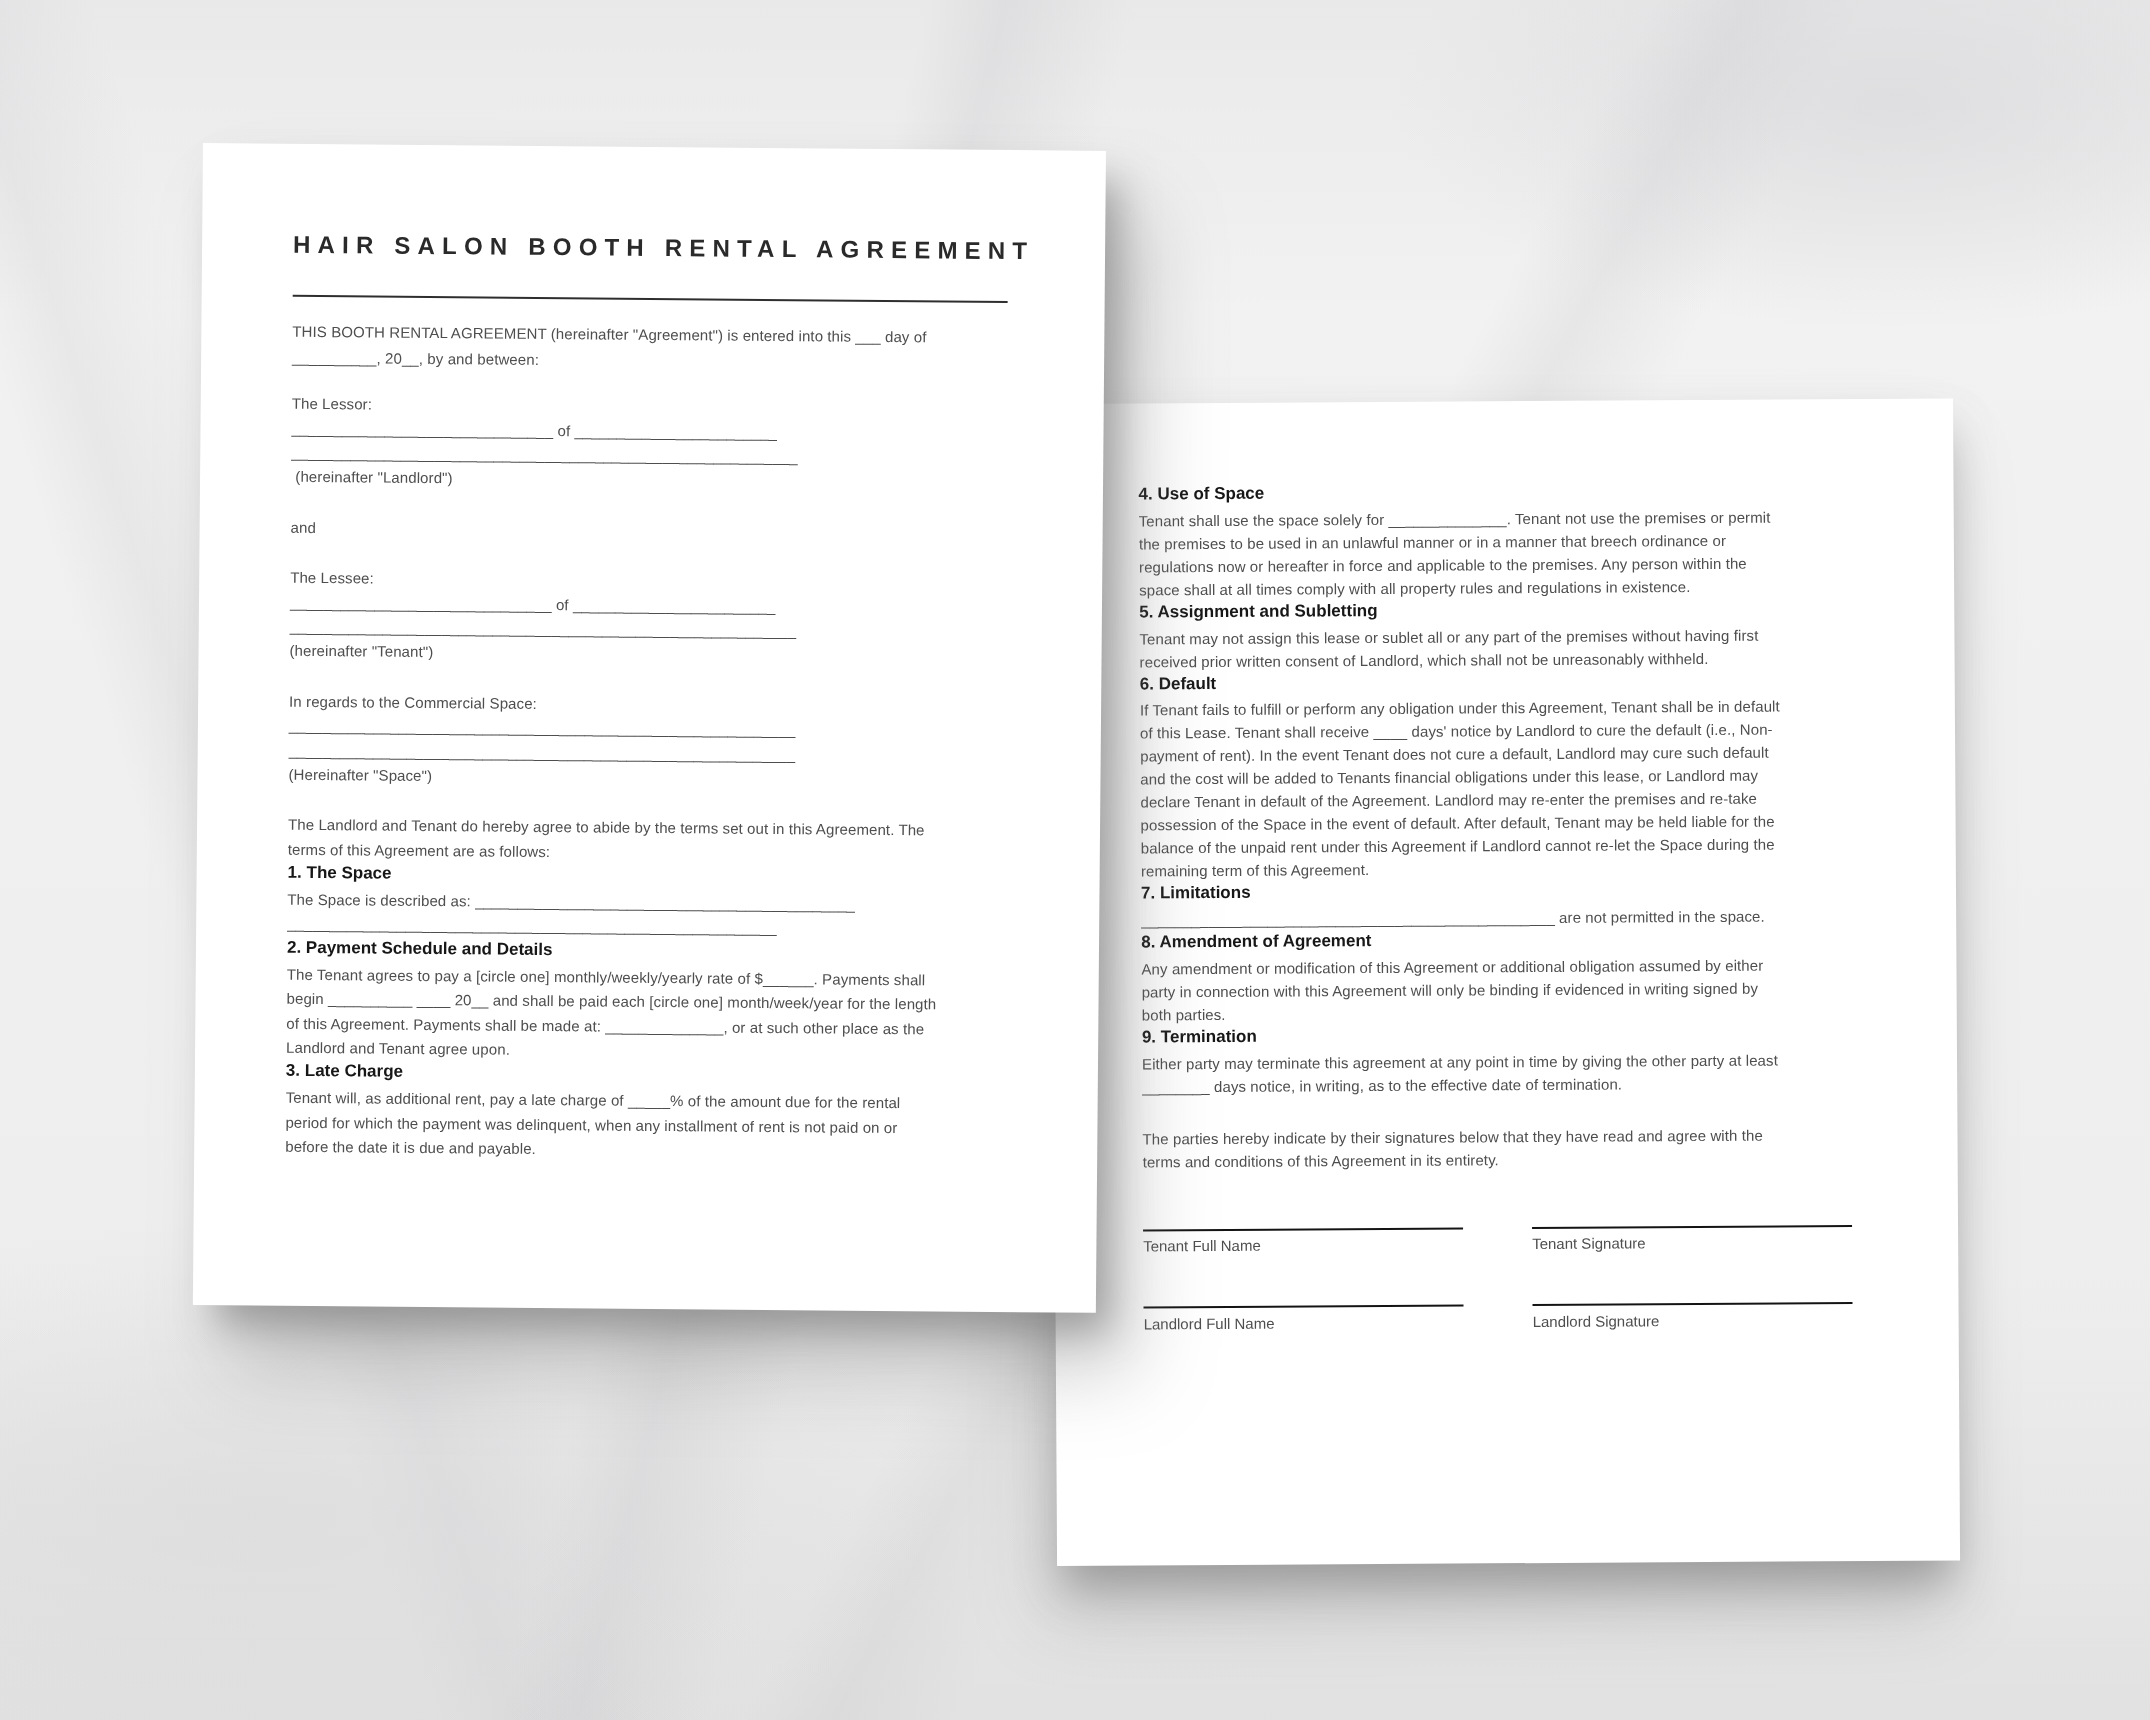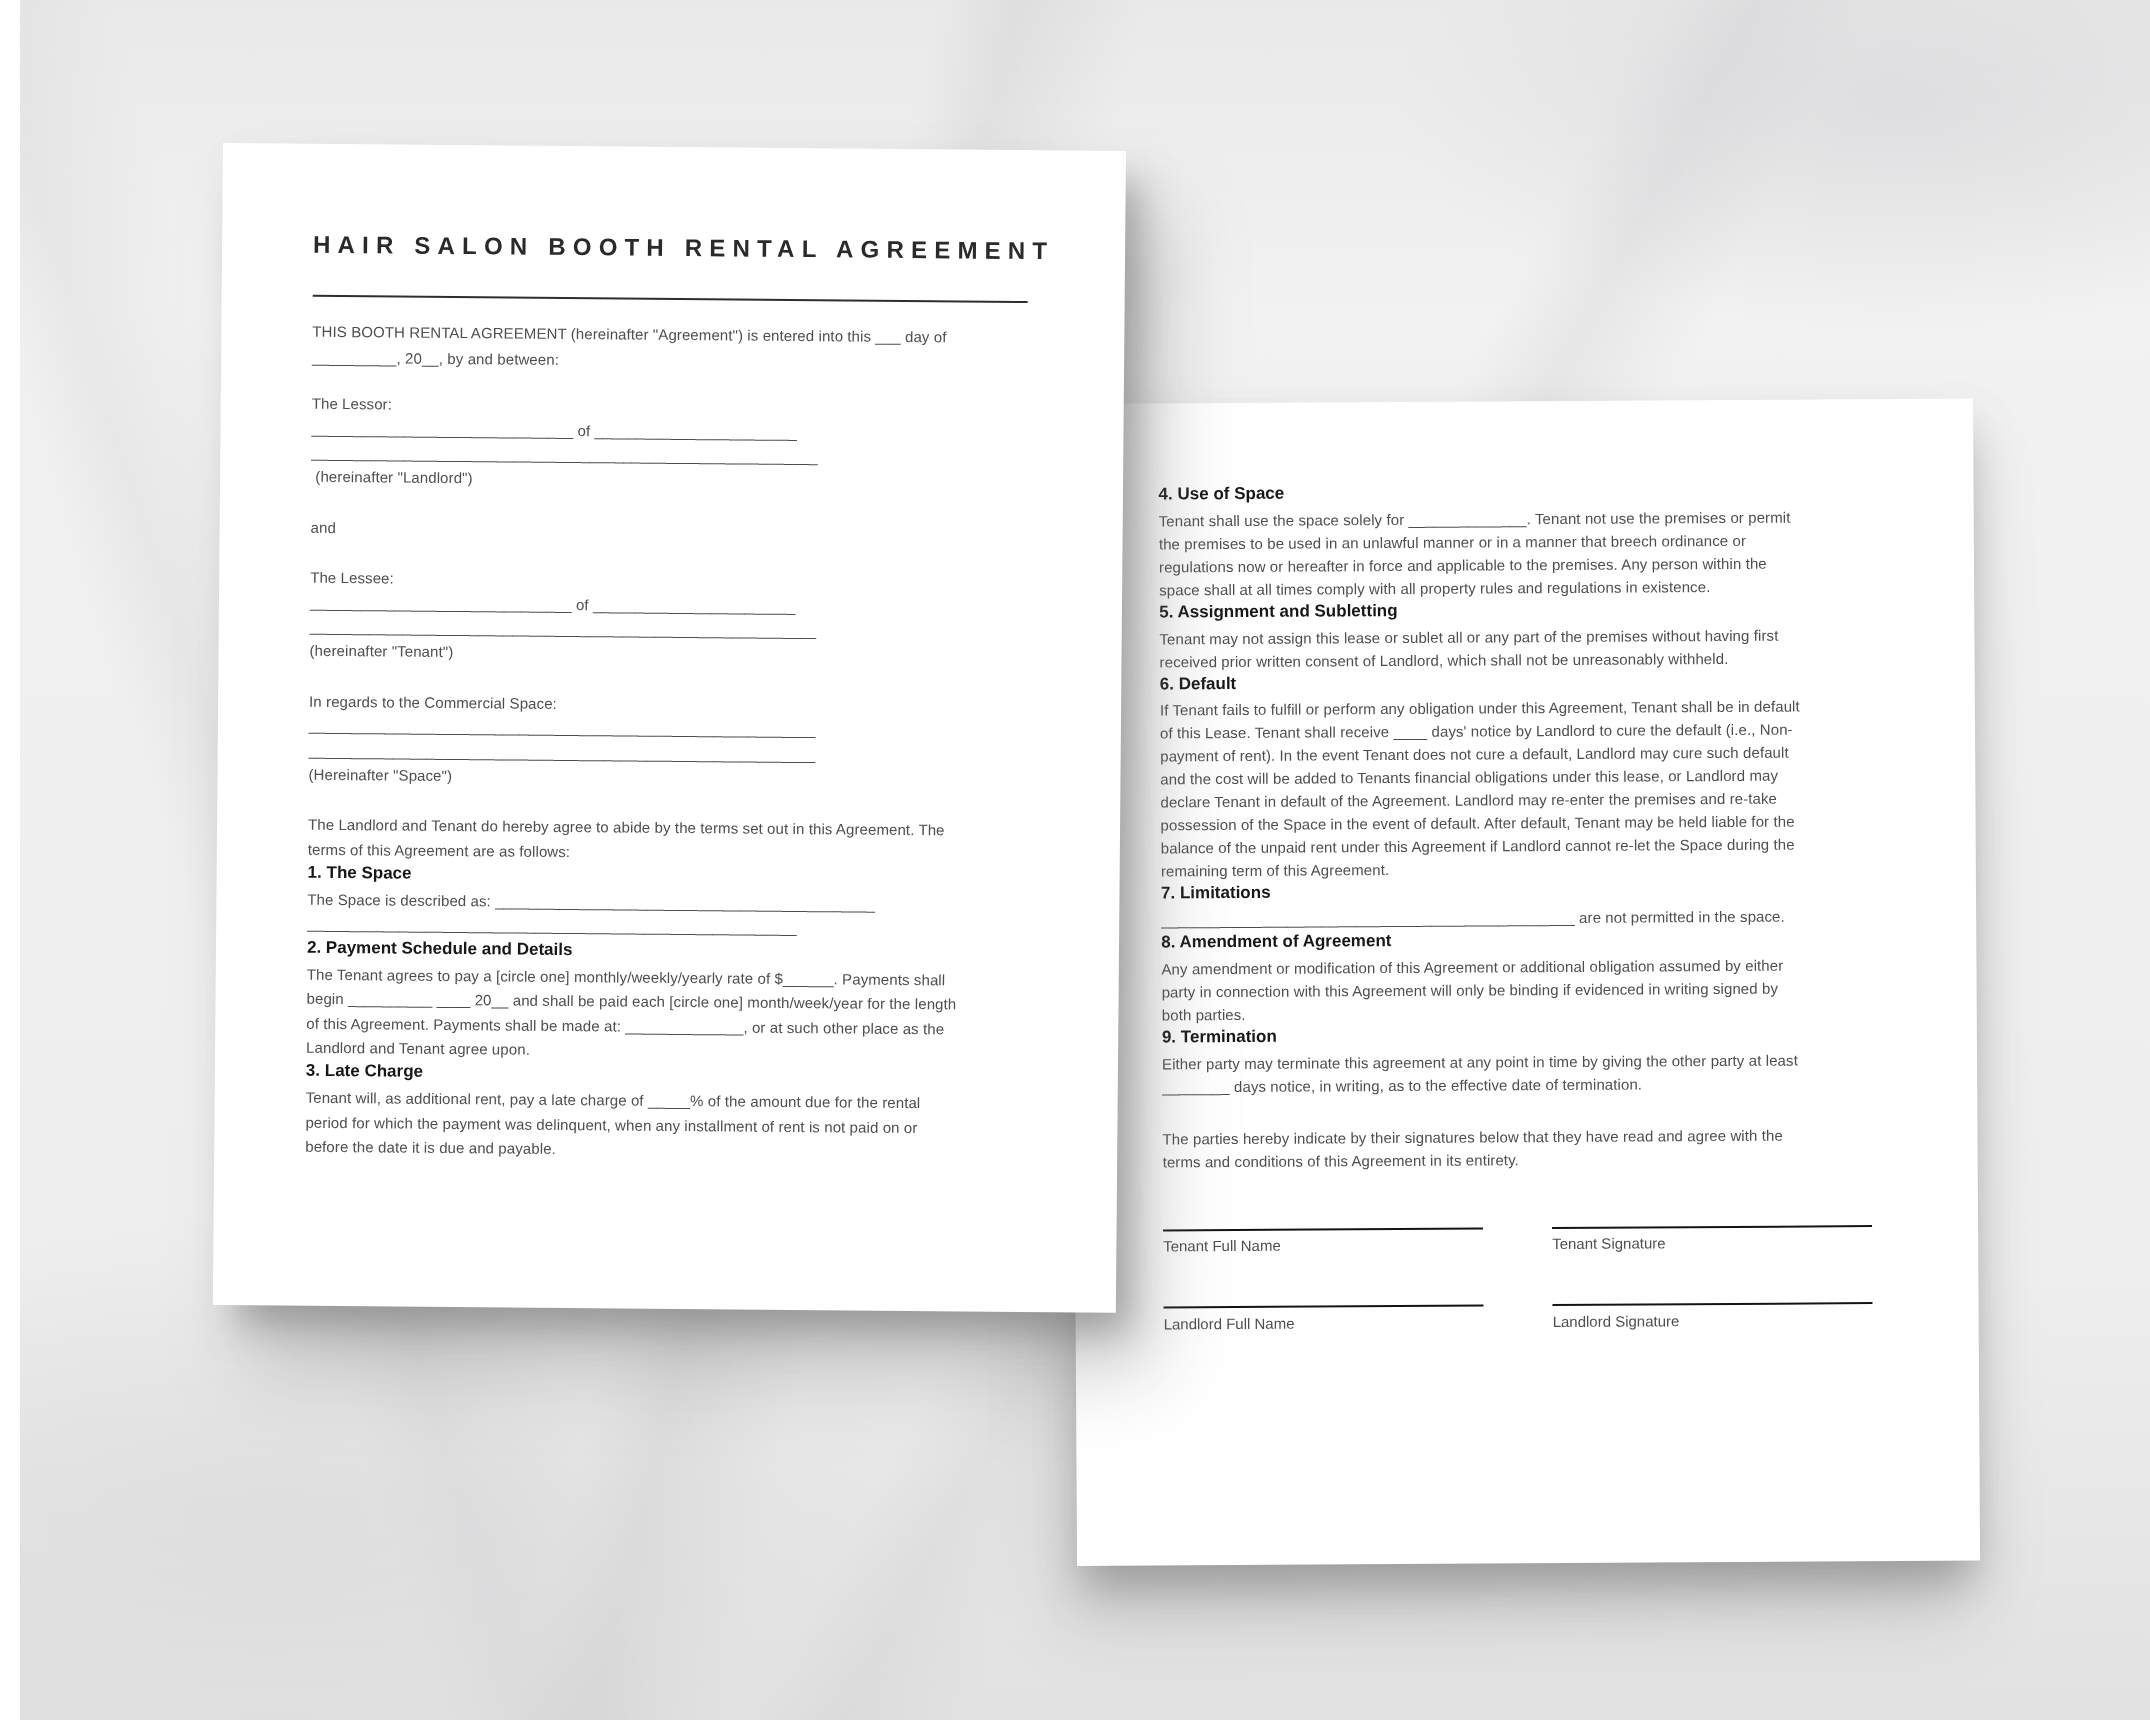--- a/index.html
+++ b/index.html
@@ -11,21 +11,20 @@
     position:absolute;inset:0;
     background:
       radial-gradient(1004px 430px at 12% 88%, rgba(214,214,216,.50), transparent 70%),
       radial-gradient(717px 323px at 88% 6%, rgba(206,206,210,.45), transparent 70%),
       linear-gradient(104deg, transparent 36%, rgba(198,198,202,.30) 39%, transparent 44%),
       linear-gradient(118deg, transparent 54%, rgba(202,202,206,.28) 57%, transparent 61%),
       linear-gradient(72deg,  transparent 16%, rgba(204,204,208,.26) 19%, transparent 24%),
       linear-gradient(0deg, rgba(206,206,206,.35), transparent 26%),
       linear-gradient(180deg, rgba(210,210,212,.30), transparent 18%),
       linear-gradient(#f3f3f3,#ececec);
-    margin-left: 20px;
   }
   .page{
     position:absolute;background:#ffffff;
     width:903px;height:1162px;
     box-sizing:border-box;
   }
   .page1{
     left:203px;top:143px;z-index:2;
     transform:rotate(0.5deg);transform-origin:top left;
     padding:86px 97px 0 91px;

